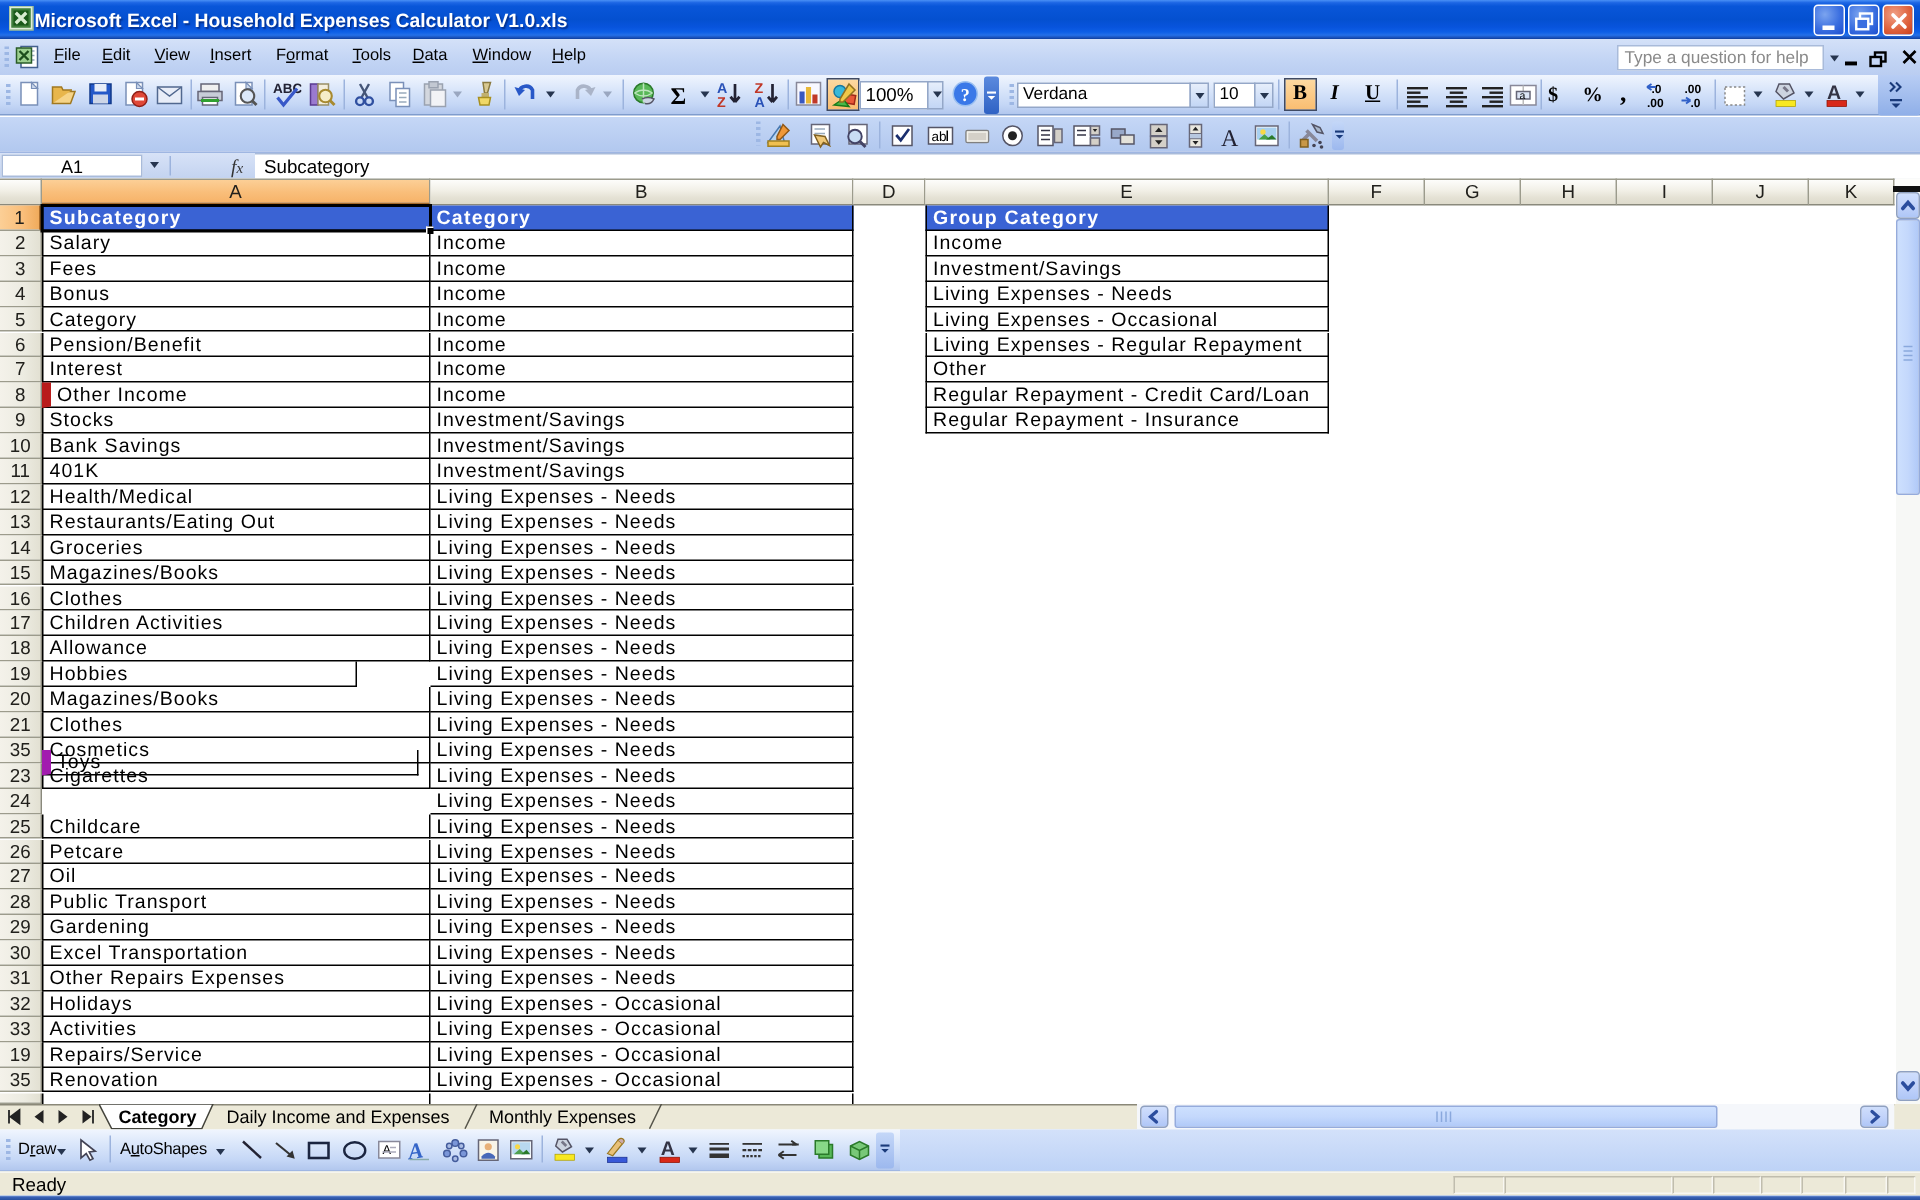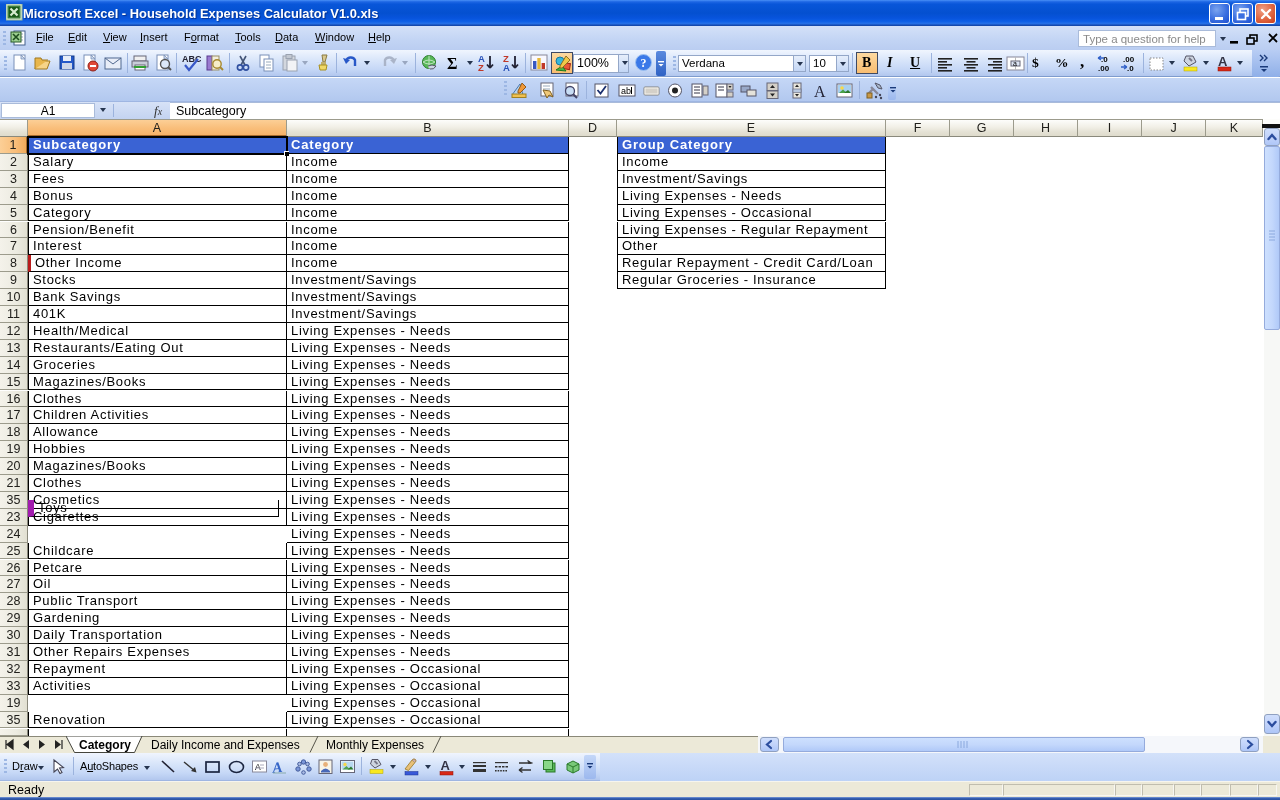--- a/index.html
+++ b/index.html
@@ -470,21 +470,21 @@
 <div class="cell" style="left:28px;top:170.8px;width:259px;height:16.9px;line-height:16.9px;border-left:1px solid #000;position:absolute">Fees</div>
 <div class="cell" style="left:287px;top:170.8px;width:282px;height:16.9px;line-height:16.9px;position:absolute">Income</div>
 <div class="cell" style="left:28px;top:187.7px;width:259px;height:16.9px;line-height:16.9px;border-left:1px solid #000;position:absolute">Bonus</div>
 <div class="cell" style="left:287px;top:187.7px;width:282px;height:16.9px;line-height:16.9px;position:absolute">Income</div>
 <div class="cell" style="left:28px;top:204.6px;width:259px;height:16.9px;line-height:16.9px;border-left:1px solid #000;position:absolute">Category</div>
 <div class="cell" style="left:287px;top:204.6px;width:282px;height:16.9px;line-height:16.9px;position:absolute">Income</div>
 <div class="cell" style="left:28px;top:221.5px;width:259px;height:16.9px;line-height:16.9px;border-left:1px solid #000;position:absolute">Pension/Benefit</div>
 <div class="cell" style="left:287px;top:221.5px;width:282px;height:16.9px;line-height:16.9px;position:absolute">Income</div>
 <div class="cell" style="left:28px;top:238.4px;width:259px;height:16.9px;line-height:16.9px;border-left:1px solid #000;position:absolute">Interest</div>
 <div class="cell" style="left:287px;top:238.4px;width:282px;height:16.9px;line-height:16.9px;position:absolute">Income</div>
-<div class="cell" style="left:28px;top:255.3px;width:259px;height:16.9px;line-height:16.9px;border-left:3px solid #b91c1c;position:absolute">Other Income</div>
+<div class="cell" style="left:28px;top:255.3px;width:259px;height:16.9px;line-height:16.9px;border-left:6px solid #b91c1c;position:absolute">Other Income</div>
 <div class="cell" style="left:287px;top:255.3px;width:282px;height:16.9px;line-height:16.9px;position:absolute">Income</div>
 <div class="cell" style="left:28px;top:272.2px;width:259px;height:16.9px;line-height:16.9px;border-left:1px solid #000;position:absolute">Stocks</div>
 <div class="cell" style="left:287px;top:272.2px;width:282px;height:16.9px;line-height:16.9px;position:absolute">Investment/Savings</div>
 <div class="cell" style="left:28px;top:289.1px;width:259px;height:16.9px;line-height:16.9px;border-left:1px solid #000;position:absolute">Bank Savings</div>
 <div class="cell" style="left:287px;top:289.1px;width:282px;height:16.9px;line-height:16.9px;position:absolute">Investment/Savings</div>
 <div class="cell" style="left:28px;top:306.0px;width:259px;height:16.9px;line-height:16.9px;border-left:1px solid #000;position:absolute">401K</div>
 <div class="cell" style="left:287px;top:306.0px;width:282px;height:16.9px;line-height:16.9px;position:absolute">Investment/Savings</div>
 <div class="cell" style="left:28px;top:322.9px;width:259px;height:16.9px;line-height:16.9px;border-left:1px solid #000;position:absolute">Health/Medical</div>
 <div class="cell" style="left:287px;top:322.9px;width:282px;height:16.9px;line-height:16.9px;position:absolute">Living Expenses - Needs</div>
 <div class="cell" style="left:28px;top:339.8px;width:259px;height:16.9px;line-height:16.9px;border-left:1px solid #000;position:absolute">Restaurants/Eating Out</div>
@@ -492,21 +492,21 @@
 <div class="cell" style="left:28px;top:356.7px;width:259px;height:16.9px;line-height:16.9px;border-left:1px solid #000;position:absolute">Groceries</div>
 <div class="cell" style="left:287px;top:356.7px;width:282px;height:16.9px;line-height:16.9px;position:absolute">Living Expenses - Needs</div>
 <div class="cell" style="left:28px;top:373.6px;width:259px;height:16.9px;line-height:16.9px;border-left:1px solid #000;position:absolute">Magazines/Books</div>
 <div class="cell" style="left:287px;top:373.6px;width:282px;height:16.9px;line-height:16.9px;position:absolute">Living Expenses - Needs</div>
 <div class="cell" style="left:28px;top:390.5px;width:259px;height:16.9px;line-height:16.9px;border-left:1px solid #000;position:absolute">Clothes</div>
 <div class="cell" style="left:287px;top:390.5px;width:282px;height:16.9px;line-height:16.9px;position:absolute">Living Expenses - Needs</div>
 <div class="cell" style="left:28px;top:407.4px;width:259px;height:16.9px;line-height:16.9px;border-left:1px solid #000;position:absolute">Children Activities</div>
 <div class="cell" style="left:287px;top:407.4px;width:282px;height:16.9px;line-height:16.9px;position:absolute">Living Expenses - Needs</div>
 <div class="cell" style="left:28px;top:424.3px;width:259px;height:16.9px;line-height:16.9px;border-left:1px solid #000;position:absolute">Allowance</div>
 <div class="cell" style="left:287px;top:424.3px;width:282px;height:16.9px;line-height:16.9px;position:absolute">Living Expenses - Needs</div>
-<div class="cell" style="left:28px;top:441.2px;width:259px;height:16.9px;line-height:16.9px;border-left:1px solid #000;position:absolute">Hobbies</div>
+<div class="cell" style="left:28px;top:441.2px;width:210px;height:16.9px;line-height:16.9px;border-left:1px solid #000;position:absolute">Hobbies</div>
 <div class="cell" style="left:287px;top:441.2px;width:282px;height:16.9px;line-height:16.9px;position:absolute">Living Expenses - Needs</div>
 <div class="cell" style="left:28px;top:458.1px;width:259px;height:16.9px;line-height:16.9px;border-left:1px solid #000;position:absolute">Magazines/Books</div>
 <div class="cell" style="left:287px;top:458.1px;width:282px;height:16.9px;line-height:16.9px;position:absolute">Living Expenses - Needs</div>
 <div class="cell" style="left:28px;top:475.0px;width:259px;height:16.9px;line-height:16.9px;border-left:1px solid #000;position:absolute">Clothes</div>
 <div class="cell" style="left:287px;top:475.0px;width:282px;height:16.9px;line-height:16.9px;position:absolute">Living Expenses - Needs</div>
 <div class="cell" style="left:28px;top:491.9px;width:259px;height:16.9px;line-height:16.9px;border-left:1px solid #000;position:absolute">Cosmetics</div>
 <div class="cell" style="left:287px;top:491.9px;width:282px;height:16.9px;line-height:16.9px;position:absolute">Living Expenses - Needs</div>
 <div class="cell" style="left:28px;top:508.8px;width:259px;height:16.9px;line-height:16.9px;border-left:1px solid #000;position:absolute">Cigarettes</div>
 <div class="cell" style="left:287px;top:508.8px;width:282px;height:16.9px;line-height:16.9px;position:absolute">Living Expenses - Needs</div>
 <div class="cell" style="left:28px;top:500px;width:251px;height:16.9px;line-height:16.9px;border-left:6px solid #a21caf;position:absolute">Toys</div>
@@ -514,42 +514,43 @@
 <div class="cell" style="left:28px;top:542.6px;width:259px;height:16.9px;line-height:16.9px;border-left:1px solid #000;position:absolute">Childcare</div>
 <div class="cell" style="left:287px;top:542.6px;width:282px;height:16.9px;line-height:16.9px;position:absolute">Living Expenses - Needs</div>
 <div class="cell" style="left:28px;top:559.5px;width:259px;height:16.9px;line-height:16.9px;border-left:1px solid #000;position:absolute">Petcare</div>
 <div class="cell" style="left:287px;top:559.5px;width:282px;height:16.9px;line-height:16.9px;position:absolute">Living Expenses - Needs</div>
 <div class="cell" style="left:28px;top:576.4px;width:259px;height:16.9px;line-height:16.9px;border-left:1px solid #000;position:absolute">Oil</div>
 <div class="cell" style="left:287px;top:576.4px;width:282px;height:16.9px;line-height:16.9px;position:absolute">Living Expenses - Needs</div>
 <div class="cell" style="left:28px;top:593.3px;width:259px;height:16.9px;line-height:16.9px;border-left:1px solid #000;position:absolute">Public Transport</div>
 <div class="cell" style="left:287px;top:593.3px;width:282px;height:16.9px;line-height:16.9px;position:absolute">Living Expenses - Needs</div>
 <div class="cell" style="left:28px;top:610.2px;width:259px;height:16.9px;line-height:16.9px;border-left:1px solid #000;position:absolute">Gardening</div>
 <div class="cell" style="left:287px;top:610.2px;width:282px;height:16.9px;line-height:16.9px;position:absolute">Living Expenses - Needs</div>
-<div class="cell" style="left:28px;top:627.1px;width:259px;height:16.9px;line-height:16.9px;border-left:1px solid #000;position:absolute">Daily Transportation</div>
+<div class="cell" style="left:28px;top:627.1px;width:259px;height:16.9px;line-height:16.9px;border-left:1px solid #000;position:absolute">Excel Transportation</div>
 <div class="cell" style="left:287px;top:627.1px;width:282px;height:16.9px;line-height:16.9px;position:absolute">Living Expenses - Needs</div>
 <div class="cell" style="left:28px;top:644.0px;width:259px;height:16.9px;line-height:16.9px;border-left:1px solid #000;position:absolute">Other Repairs Expenses</div>
 <div class="cell" style="left:287px;top:644.0px;width:282px;height:16.9px;line-height:16.9px;position:absolute">Living Expenses - Needs</div>
-<div class="cell" style="left:28px;top:660.9px;width:259px;height:16.9px;line-height:16.9px;border-left:1px solid #000;position:absolute">Repayment</div>
+<div class="cell" style="left:28px;top:660.9px;width:259px;height:16.9px;line-height:16.9px;border-left:1px solid #000;position:absolute">Holidays</div>
 <div class="cell" style="left:287px;top:660.9px;width:282px;height:16.9px;line-height:16.9px;position:absolute">Living Expenses - Occasional</div>
 <div class="cell" style="left:28px;top:677.8px;width:259px;height:16.9px;line-height:16.9px;border-left:1px solid #000;position:absolute">Activities</div>
 <div class="cell" style="left:287px;top:677.8px;width:282px;height:16.9px;line-height:16.9px;position:absolute">Living Expenses - Occasional</div>
+<div class="cell" style="left:28px;top:694.7px;width:259px;height:16.9px;line-height:16.9px;border-left:1px solid #000;position:absolute">Repairs/Service</div>
 <div class="cell" style="left:287px;top:694.7px;width:282px;height:16.9px;line-height:16.9px;position:absolute">Living Expenses - Occasional</div>
 <div class="cell" style="left:28px;top:711.6px;width:259px;height:16.9px;line-height:16.9px;border-left:1px solid #000;position:absolute">Renovation</div>
 <div class="cell" style="left:287px;top:711.6px;width:282px;height:16.9px;line-height:16.9px;position:absolute">Living Expenses - Occasional</div>
 <div class="abs" style="left:28px;top:728.5px;width:259px;height:7.5px;border-left:1px solid #000;border-right:1px solid #000;"></div>
 <div class="abs" style="left:287px;top:728.5px;width:282px;height:7.5px;border-right:1px solid #000;"></div>
 <div class="cell hcell" style="left:617px;top:137.0px;width:269px;height:16.9px;line-height:16.9px;border-left:1px solid #000;position:absolute">Group Category</div>
 <div class="cell" style="left:617px;top:153.9px;width:269px;height:16.9px;line-height:16.9px;border-left:1px solid #000;position:absolute">Income</div>
 <div class="cell" style="left:617px;top:170.8px;width:269px;height:16.9px;line-height:16.9px;border-left:1px solid #000;position:absolute">Investment/Savings</div>
 <div class="cell" style="left:617px;top:187.7px;width:269px;height:16.9px;line-height:16.9px;border-left:1px solid #000;position:absolute">Living Expenses - Needs</div>
 <div class="cell" style="left:617px;top:204.6px;width:269px;height:16.9px;line-height:16.9px;border-left:1px solid #000;position:absolute">Living Expenses - Occasional</div>
 <div class="cell" style="left:617px;top:221.5px;width:269px;height:16.9px;line-height:16.9px;border-left:1px solid #000;position:absolute">Living Expenses - Regular Repayment</div>
 <div class="cell" style="left:617px;top:238.4px;width:269px;height:16.9px;line-height:16.9px;border-left:1px solid #000;position:absolute">Other</div>
 <div class="cell" style="left:617px;top:255.3px;width:269px;height:16.9px;line-height:16.9px;border-left:1px solid #000;position:absolute">Regular Repayment - Credit Card/Loan</div>
-<div class="cell" style="left:617px;top:272.2px;width:269px;height:16.9px;line-height:16.9px;border-left:1px solid #000;position:absolute">Regular Groceries - Insurance</div>
+<div class="cell" style="left:617px;top:272.2px;width:269px;height:16.9px;line-height:16.9px;border-left:1px solid #000;position:absolute">Regular Repayment - Insurance</div>
 <div class="abs" style="left:27px;top:136.0px;width:261px;height:18.9px;border:2px solid #000;pointer-events:none;"></div>
 <div class="abs" style="left:284px;top:150.9px;width:5px;height:5px;background:#000;border-left:1px solid #fff;border-top:1px solid #fff;"></div>
 <div class="abs" style="left:1264px;top:119px;width:16px;height:617px;background:#f7f8f6;"></div>
 <div class="abs" style="left:1264px;top:119px;width:16px;height:5px;background:#fdfdfb;"></div>
 <div class="abs" style="left:1262px;top:124px;width:18px;height:3.5px;background:#111;"></div>
 <div class="sbtn" style="left:1264px;top:128px;width:16px;height:18px;"></div>
 <svg class="abs" style="left:1264px;top:128px" width="16" height="18">
       <path d="M4.5 11 L8 7 L11.5 11" fill="none" stroke="#2b4d9e" stroke-width="2.4" stroke-linecap="round"></path>
     </svg>
 <div class="sthumbv" style="left:1264px;top:146px;width:16px;height:184px;"></div>

